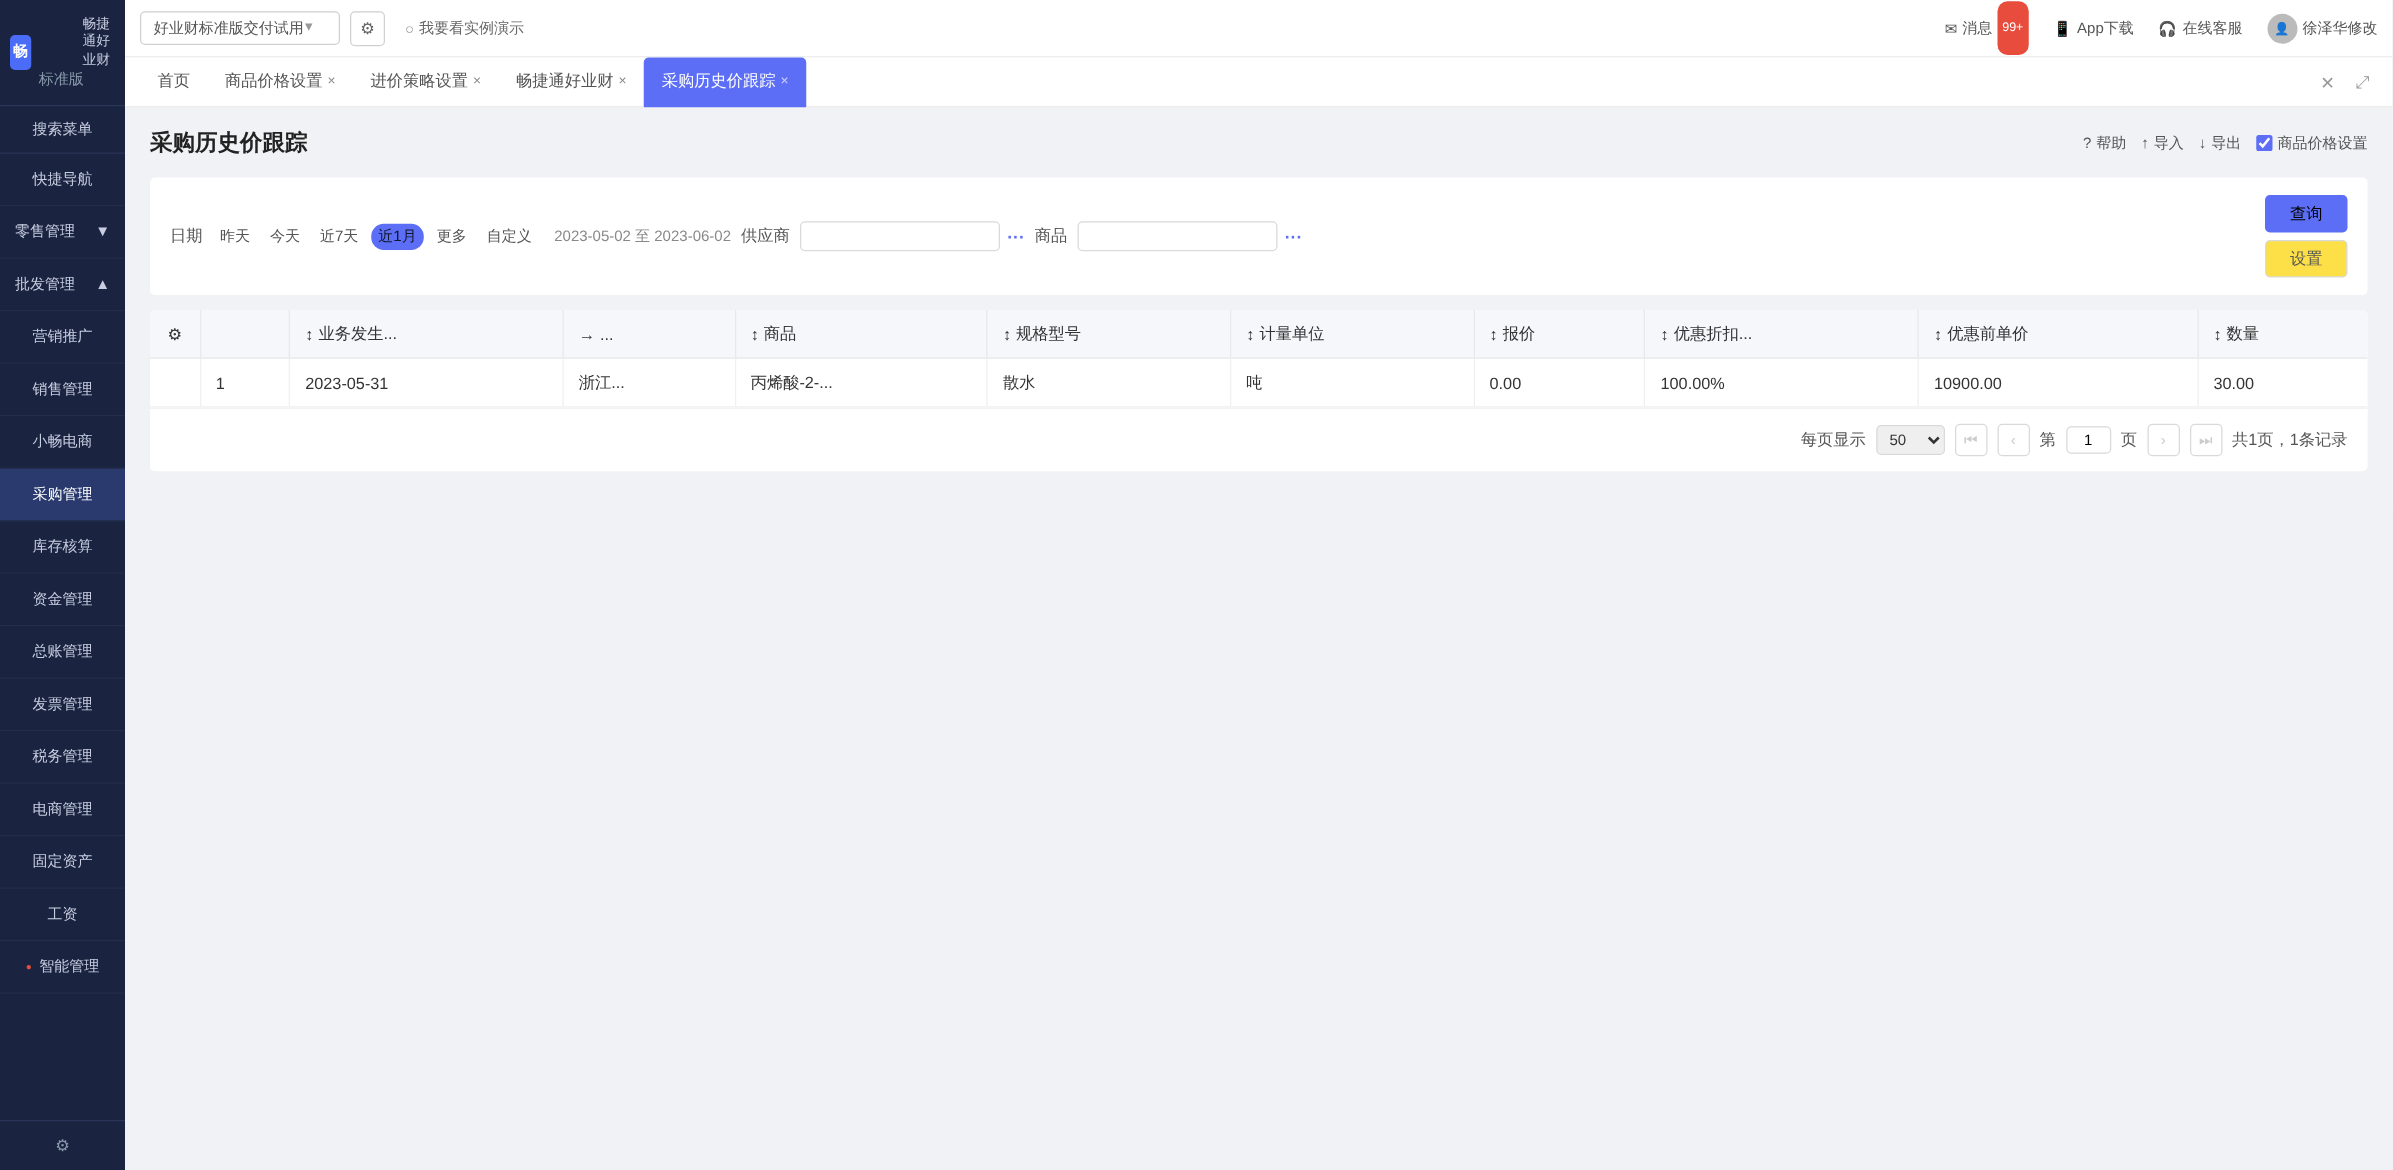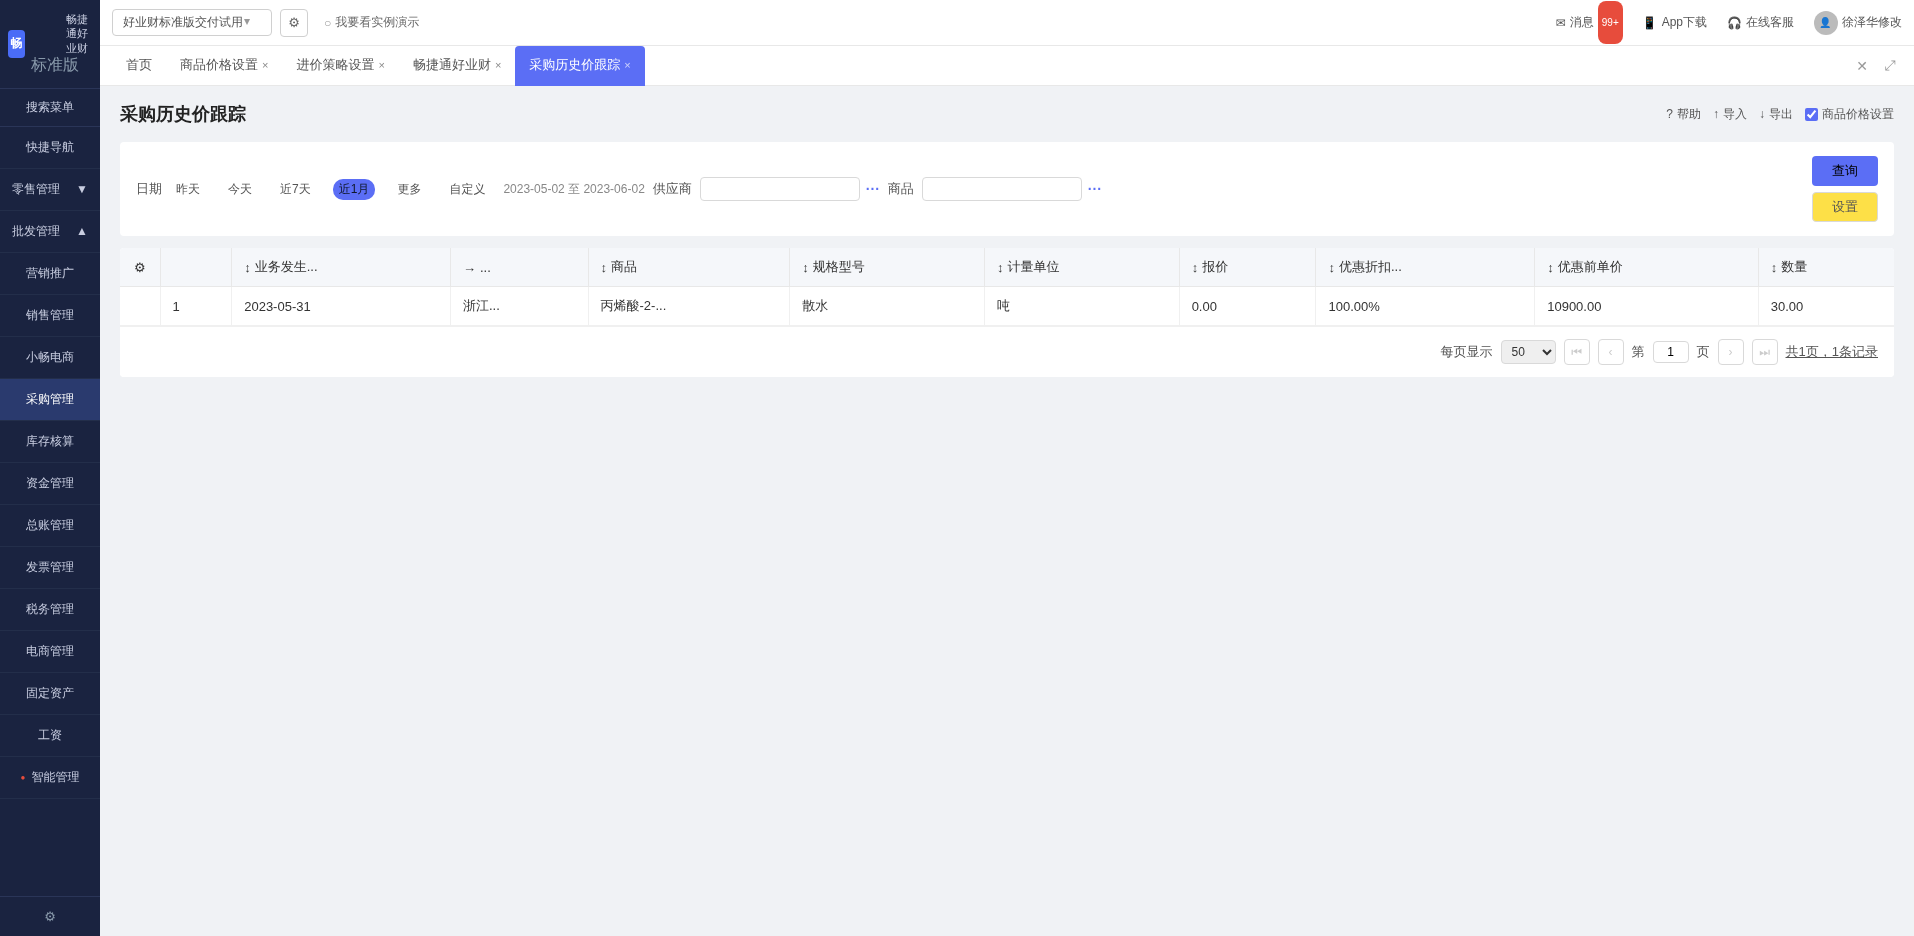--- a/index.html
+++ b/index.html
@@ -24,21 +24,21 @@
       gap: 6px;
     }
     .sidebar-logo-icon {
       width: 28px; height: 28px;
       background: #4a6cf7;
       border-radius: 4px;
       display: flex; align-items: center; justify-content: center;
       color: white; font-size: 12px; font-weight: bold;
     }
     .sidebar-logo-text { font-size: 11px; color: #c8cde0; line-height: 1.3; margin-left: 35px; }
-    .sidebar-logo-sub { font-size: 16px; color: #8899aa; }
+    .sidebar-logo-sub { font-size: 12px; color: #8899aa; }
     .sidebar-search {
       padding: 10px 8px;
       border-bottom: 1px solid #2a3558;
       text-align: center;
       cursor: pointer;
       color: #c8cde0;
       font-size: 12px;
     }
     .sidebar-nav-item {
       padding: 12px 8px;
@@ -229,21 +229,21 @@
       display: flex;
       align-items: center;
       gap: 8px;
       flex-wrap: wrap;
       flex: 1;
     }
     .filter-label { font-size: 13px; color: #555; white-space: nowrap; }
     .date-options {
       display: flex;
       align-items: center;
-      gap: 16px;
+      gap: 4px;
     }
     .date-opt {
       padding: 2px 6px;
       font-size: 12px;
       color: #555;
       cursor: pointer;
       border-radius: 3px;
     }
     .date-opt.active {
       background: #5b6ef5;
@@ -369,21 +369,21 @@
     }
     .page-btn.disabled { color: #ccc; cursor: not-allowed; }
     .page-input {
       border: 1px solid #d9d9d9;
       border-radius: 4px;
       width: 36px;
       padding: 3px 6px;
       font-size: 12px;
       text-align: center;
     }
-    .page-total { color: #555; text-decoration: underline; }
+    .page-total { color: #555; }
   </style>
 </head>
 <body>
 
 <div class="sidebar">
   <div class="sidebar-logo">
     <div class="sidebar-logo-icon">
       <span>畅</span>
     </div>
     <div>

